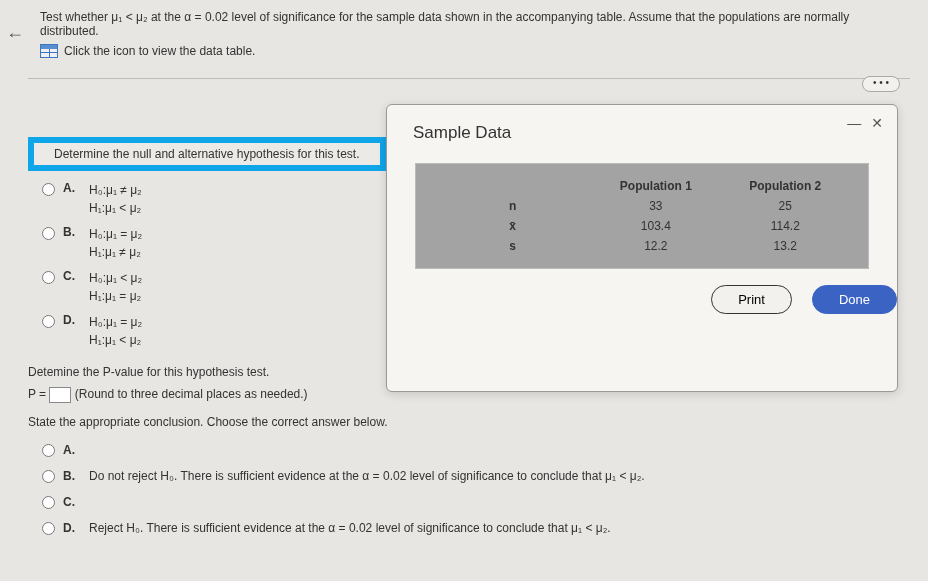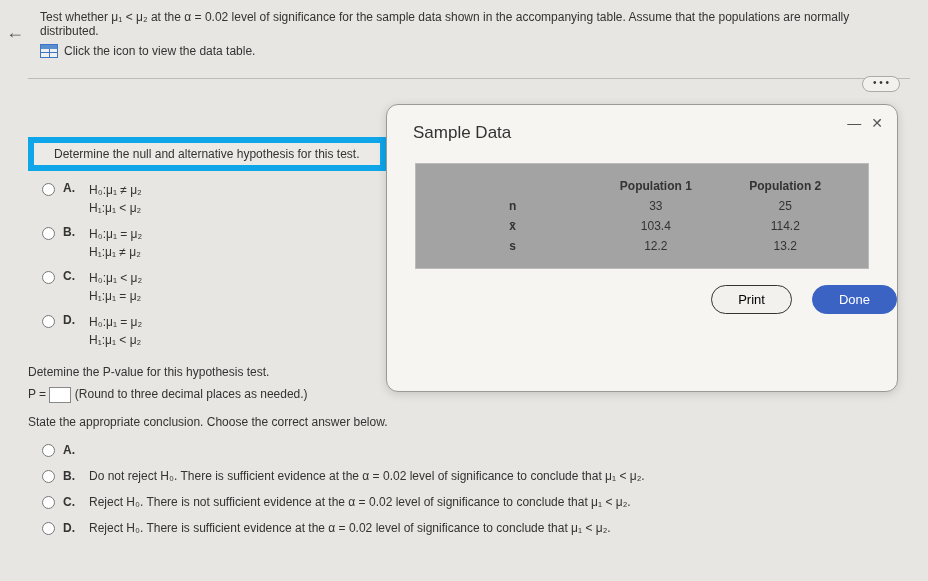--- a/index.html
+++ b/index.html
@@ -93,21 +93,21 @@
       vertical-align: middle;
     }
     .popup {
       position: absolute;
       left: 386px;
       top: 104px;
       width: 512px;
       height: 288px;
       background: #f7f5f1;
       border: 1px solid #999;
-      border-radius: 12px;
+      border-radius: 6px;
       box-shadow: 0 2px 10px rgba(0,0,0,0.15);
     }
     .popup-header {
       padding: 18px 20px 10px 26px;
       font-size: 17px;
       color: #333;
       position: relative;
     }
     .popup-close {
       position: absolute;
@@ -272,21 +272,20 @@
       <span class="option-label">A.</span>
     </div>
     <div class="conclusion-option">
       <input type="radio" name="q3" style="">
       <span class="option-label">B.</span>
       <span>Do not reject H₀. There is sufficient evidence at the α = 0.02 level of significance to conclude that μ₁ &lt; μ₂.</span>
     </div>
     <div class="conclusion-option">
       <input type="radio" name="q3" style="">
       <span class="option-label">C.</span>
-      <span>Reject H₀. There is not sufficient evidence at the α = 0.02 level of significance to conclude that μ₁ &lt; μ₂.</span>
     </div>
     <div class="conclusion-option">
       <input type="radio" name="q3" style="">
       <span class="option-label">D.</span>
       <span>Reject H₀. There is sufficient evidence at the α = 0.02 level of significance to conclude that μ₁ &lt; μ₂.</span>
     </div>
   </div>
 </div>
 
 </body></html>

